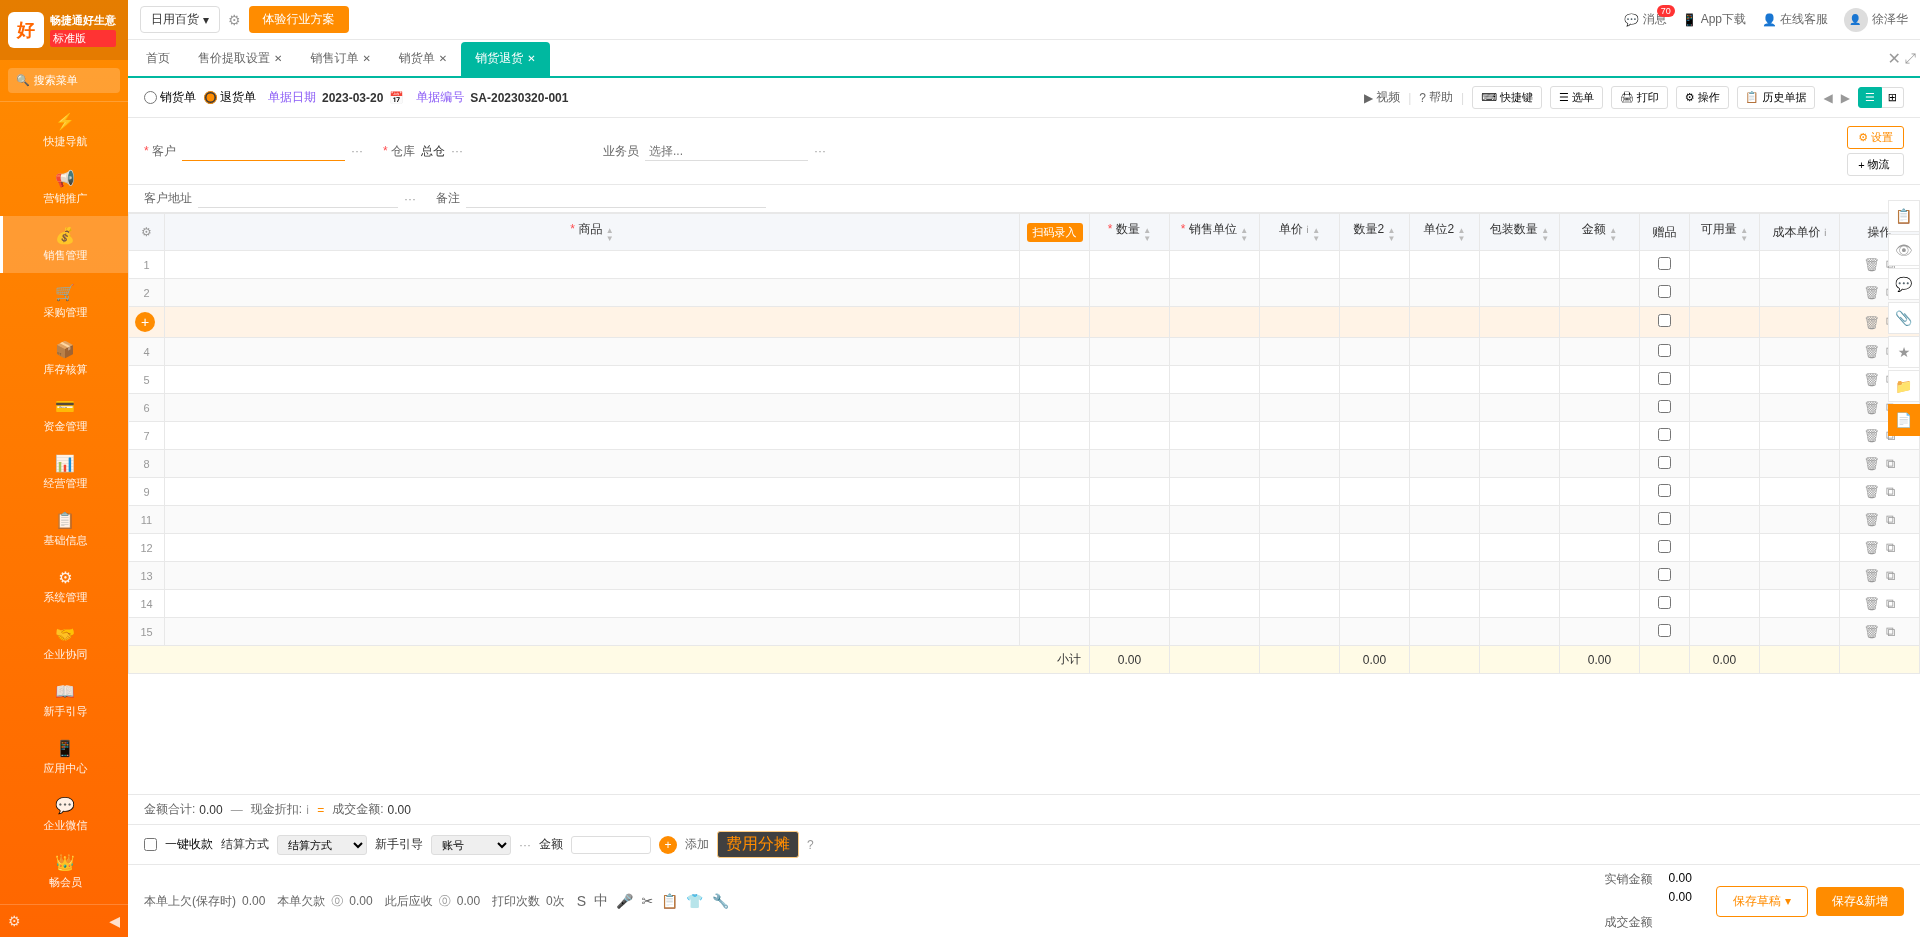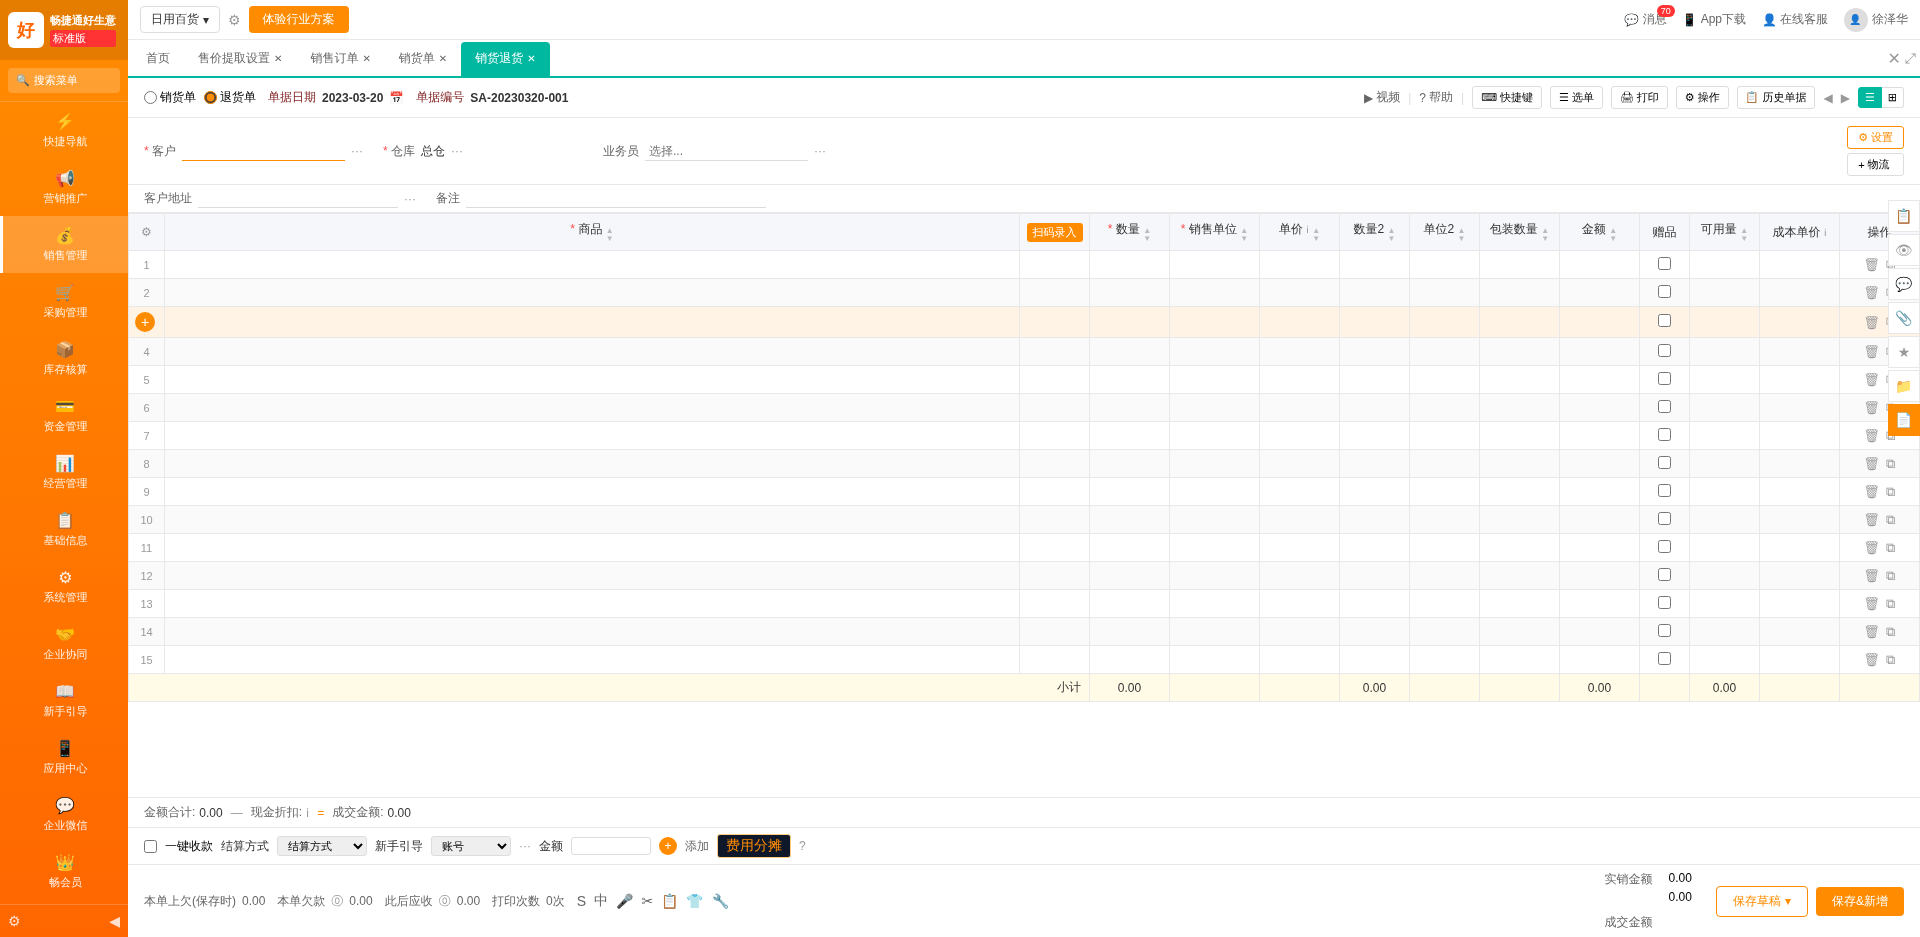--- a/index.html
+++ b/index.html
@@ -101,21 +101,21 @@
     
     .form-header {
       background: #fff; padding: 8px 16px; border-bottom: 1px solid #e8e8e8;
       display: flex; align-items: center; justify-content: space-between; flex-wrap: wrap; gap: 6px;
     }
     .form-header-left { display: flex; align-items: center; gap: 12px; flex-wrap: wrap; }
     .radio-group { display: flex; align-items: center; gap: 8px; }
     .radio-item { display: flex; align-items: center; gap: 3px; cursor: pointer; font-size: 12px; }
     .radio-input { accent-color: #ff8c00; }
     .form-field { display: flex; align-items: center; gap: 6px; font-size: 12px; }
-    .form-field-label { color: #7f1d1d; white-space: nowrap; }
+    .form-field-label { color: #8b5cf6; white-space: nowrap; }
     .form-field-value { color: #333; font-weight: bold; }
     .form-header-right { display: flex; align-items: center; gap: 8px; font-size: 12px; color: #666; }
     .header-action { display: flex; align-items: center; gap: 3px; cursor: pointer; }
     .header-action-btn {
       border: 1px solid #ddd; background: #fff; padding: 3px 8px; border-radius: 3px;
       cursor: pointer; font-size: 11px; display: flex; align-items: center; gap: 3px;
     }
     .view-btns { display: flex; }
     .view-btn {
       border: 1px solid #ddd; background: #fff; padding: 3px 6px; cursor: pointer;
@@ -197,22 +197,22 @@
       border: 1px solid #ddd; border-radius: 3px; padding: 2px 6px;
       font-size: 11px; width: 80px;
     }
     .payment-dots { color: #999; cursor: pointer; }
     .add-btn {
       background: #ff8c00; color: #fff; border: none; border-radius: 50%;
       width: 18px; height: 18px; cursor: pointer; font-size: 12px;
       display: flex; align-items: center; justify-content: center;
     }
     .fee-btn {
-      background: #0f172a; color: #ff8c00; border: 1px solid #ffcc80;
-      padding: 2px 8px; border-radius: 3px; cursor: pointer; font-size: 14px;
+      background: #404040; color: #ff8c00; border: 1px solid #ffcc80;
+      padding: 2px 8px; border-radius: 3px; cursor: pointer; font-size: 16px;
     }
 
     
     .footer {
       background: #fff; padding: 6px 16px; border-top: 1px solid #e8e8e8;
       display: flex; align-items: center; justify-content: space-between; font-size: 12px;
     }
     .footer-left { display: flex; align-items: center; gap: 12px; color: #666; }
     .footer-right { display: flex; align-items: center; gap: 8px; justify-content: center; }
     .footer-info { display: flex; align-items: center; gap: 6px; }
@@ -765,41 +765,20 @@
               <td></td>
               <td></td>
               <td>
                 <div class="col-actions">
                   <span class="action-icon">🗑</span>
                   <span class="action-icon">⧉</span>
                 </div>
               </td>
             </tr>
             <tr>
-              <td class="row-num">10</td>
-              <td></td>
-              <td></td>
-              <td></td>
-              <td></td>
-              <td></td>
-              <td></td>
-              <td></td>
-              <td></td>
-              <td></td>
-              <td class="checkbox-cell"><input type="checkbox" style=""></td>
-              <td></td>
-              <td></td>
-              <td>
-                <div class="col-actions">
-                  <span class="action-icon">🗑</span>
-                  <span class="action-icon">⧉</span>
-                </div>
-              </td>
-            </tr>
-            <tr>
               <td class="row-num">11</td>
               <td></td>
               <td></td>
               <td></td>
               <td></td>
               <td></td>
               <td></td>
               <td></td>
               <td></td>
               <td></td>

